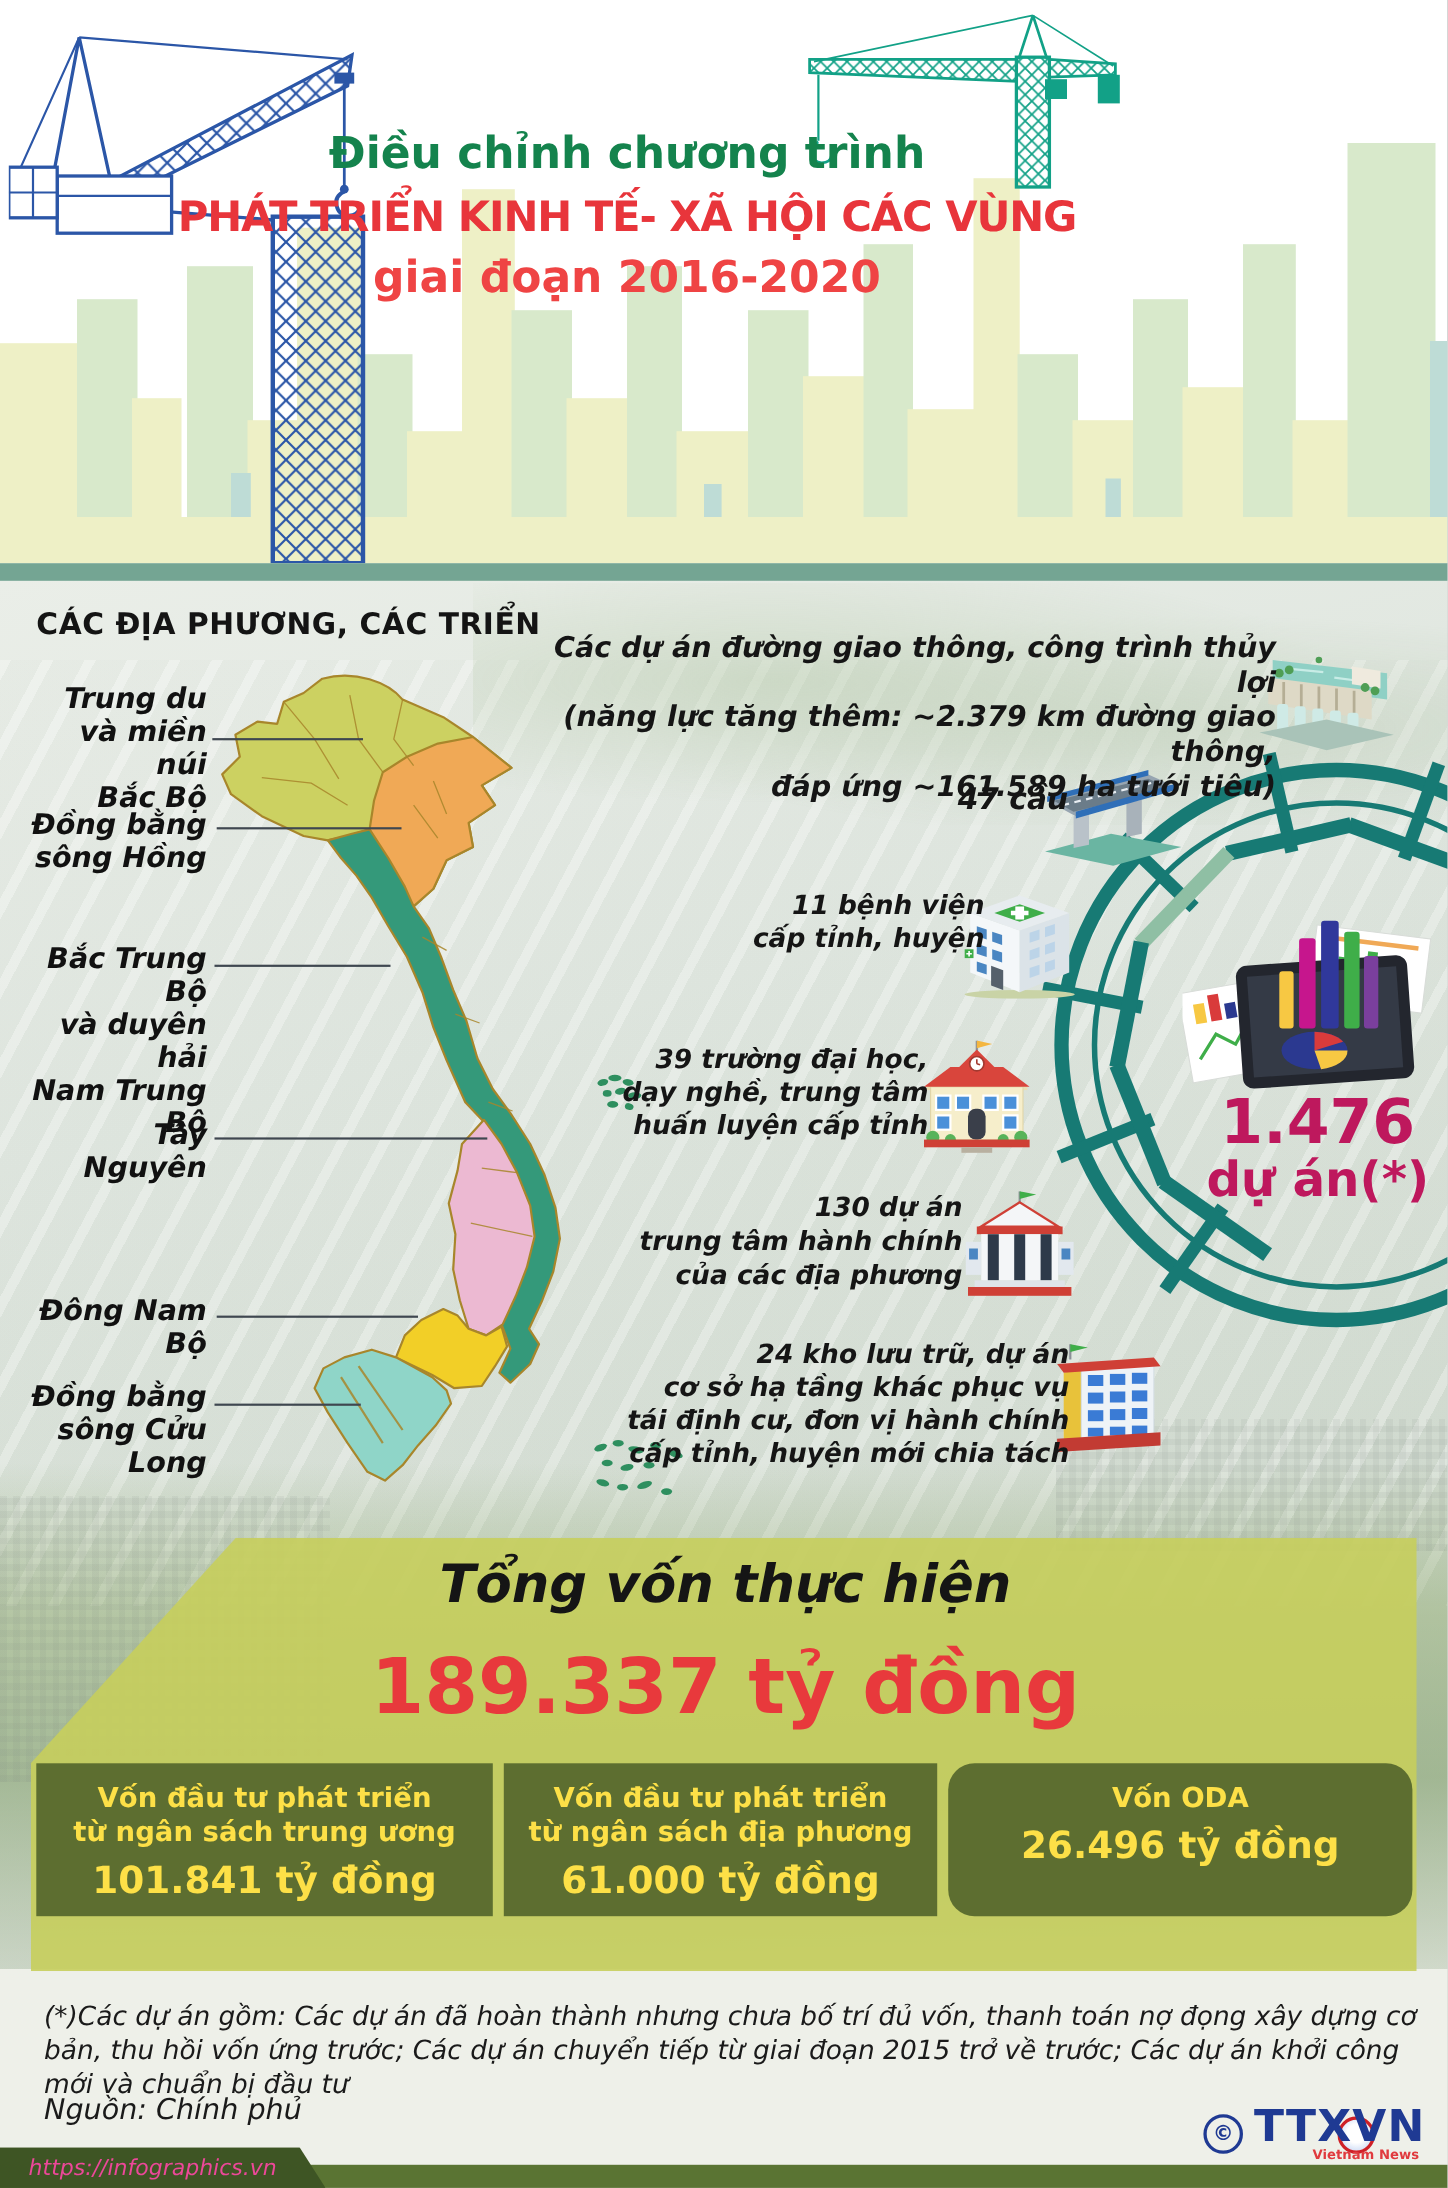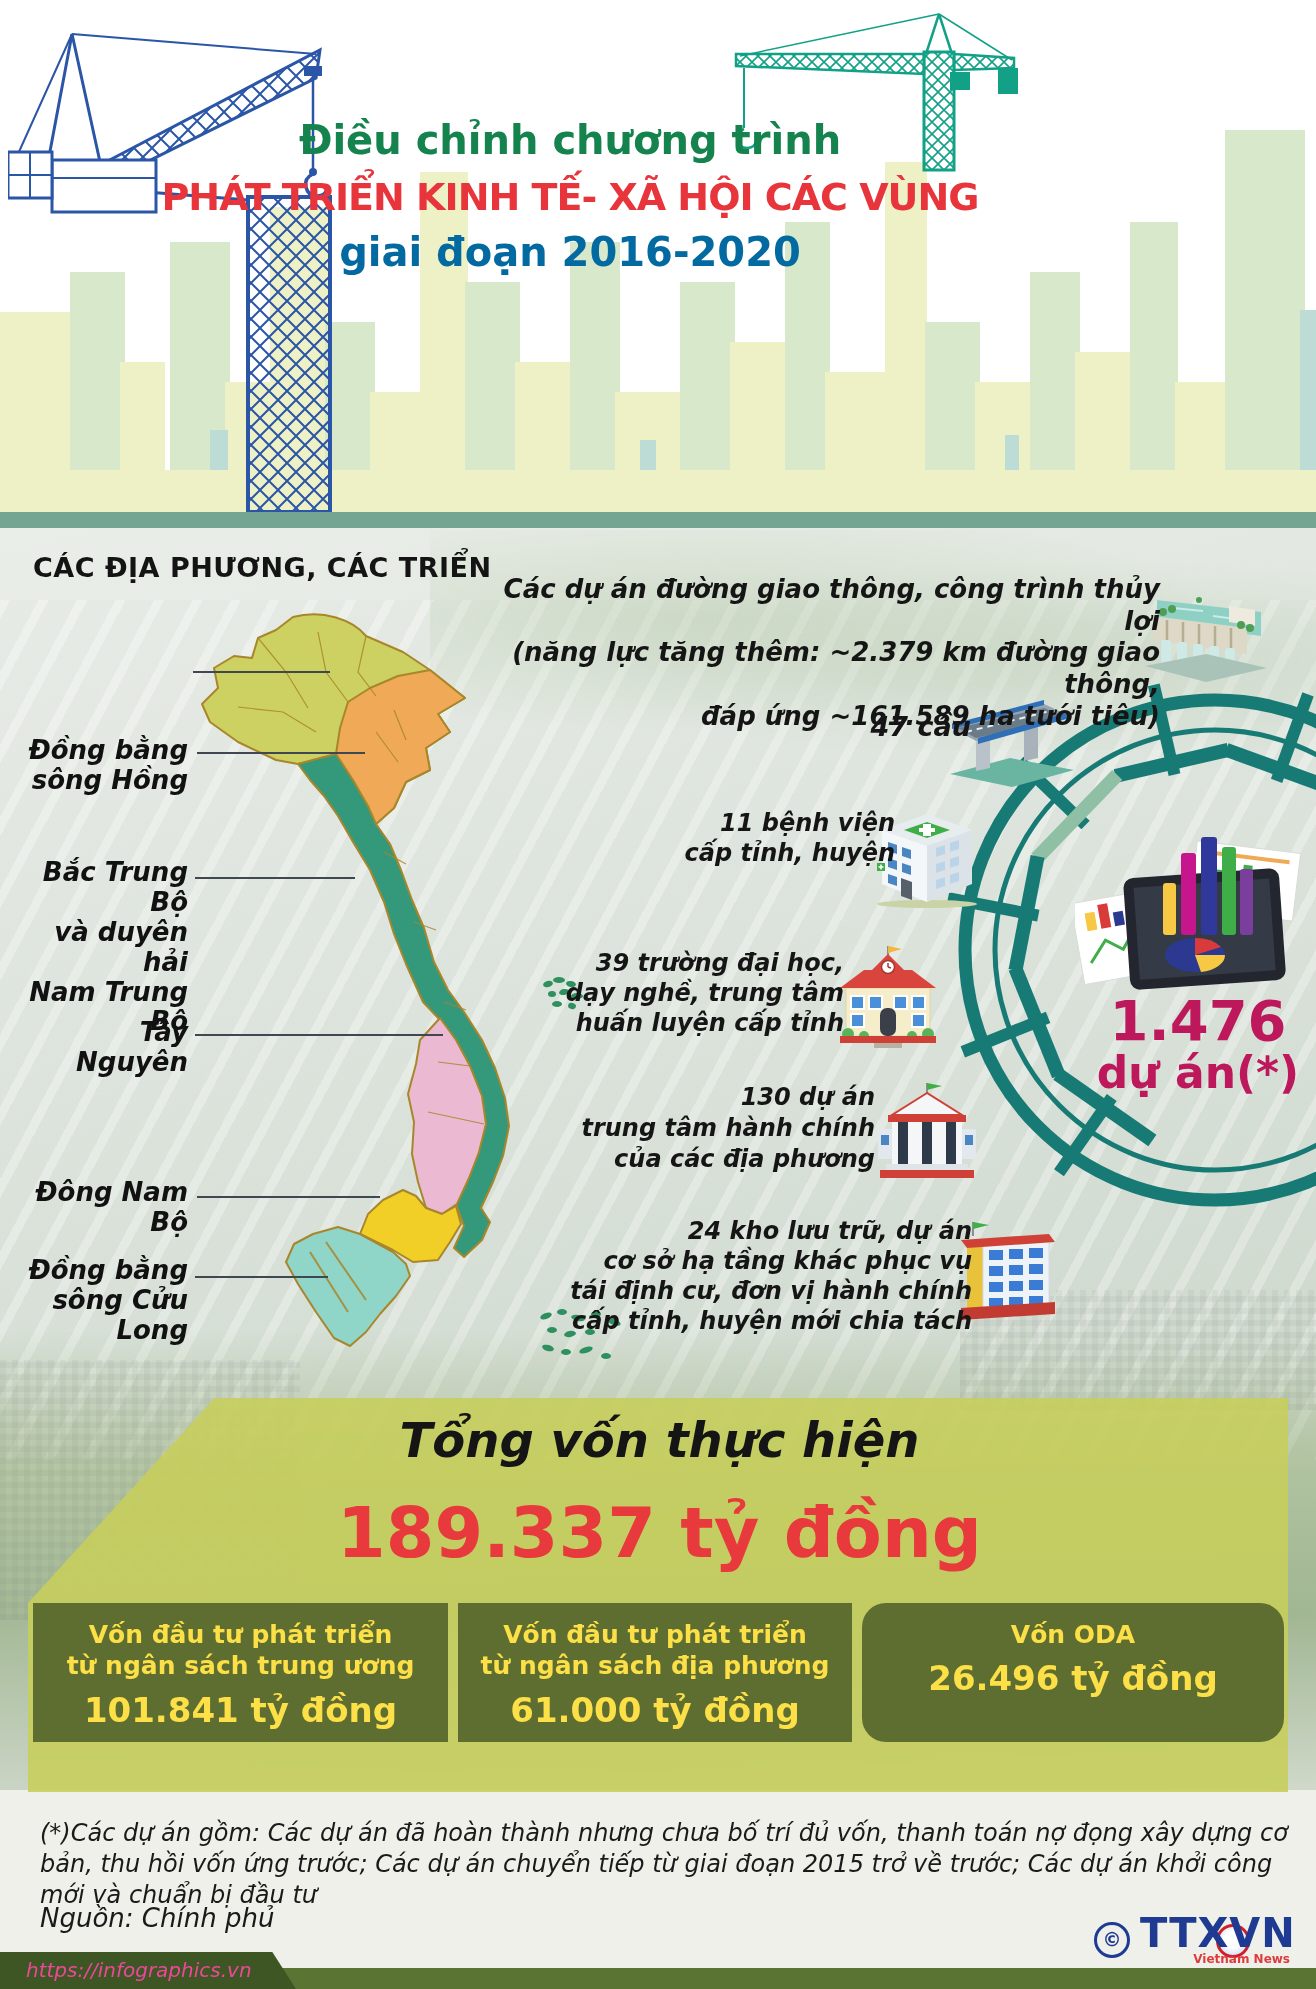--- a/index.html
+++ b/index.html
@@ -3,21 +3,21 @@
 <meta charset="utf-8">
 <style>
   html,body{margin:0;padding:0;background:#888;}
   .page{position:relative;width:1316px;height:1989px;margin:0 auto;background:#ffffff;
         font-family:"DejaVu Sans","Liberation Sans",sans-serif;overflow:hidden;padding-left:27px;}
   .abs{position:absolute;}
   
   .title-block{left:0;top:118px;width:1140px;text-align:center;z-index:6;}
   .title-green{font-size:40px;font-weight:bold;color:#14834d;line-height:1.1;}
   .title-red{font-size:38px;font-weight:bold;color:#e8353b;line-height:1.15;margin-top:14px;letter-spacing:-1px;}
-  .title-green2{font-size:40px;font-weight:bold;color:#0369a1;line-height:1.1;margin-top:10px;}
+  .title-green2{font-size:40px;font-weight:bold;color:#ef4444;line-height:1.1;margin-top:10px;}
   .teal-bar{left:0;top:512px;width:1316px;height:16px;background:#74a593;z-index:7;}
   
   .photo-base{left:0;top:527px;width:1316px;height:1441px;z-index:0;
       background:linear-gradient(165deg,#eaeee8 0%,#dfe6df 30%,#d5ded4 55%,#cbd6c9 78%,#e0e6db 100%);}
   .streaks{left:0;top:600px;width:1316px;height:860px;opacity:.45;z-index:0;
       background:repeating-linear-gradient(118deg, rgba(255,255,255,.6) 0 9px, rgba(188,198,190,.12) 9px 34px);}
   .greens-top{left:430px;top:530px;width:886px;height:220px;opacity:.5;z-index:0;
       background:radial-gradient(ellipse at 30% 40%, rgba(150,180,130,.55), transparent 60%),
                  radial-gradient(ellipse at 75% 60%, rgba(140,170,120,.4), transparent 55%);}
   .green-bottom{left:0;top:1330px;width:1316px;height:460px;z-index:0;
@@ -174,20 +174,23 @@
       <path d="M162,622 L195,640 L208,652 L212,664 L198,684 L182,702 L168,720 L152,734 L136,726 L118,700 L100,672 L88,650 L96,632 L115,622 L140,615 Z" fill="#8fd5c8"></path>
     </g>
     <g stroke="#a8862b" stroke-width="1.2" fill="none" opacity="0.85">
       <path d="M60,26 L88,60 L110,96 M120,20 L128,60 L150,90 M40,95 L85,100 L118,120 M168,24 L160,60 L178,84"></path>
       <path d="M196,98 L208,128 M178,120 L200,150 M186,240 L208,252 M216,310 L238,318 M246,390 L268,398"></path>
       <path d="M230,500 L286,512 M240,450 L272,454"></path>
       <path d="M112,640 L150,700 M128,630 L168,688" stroke-width="2"></path>
     </g>
   </svg>
 
+  <div class="abs region-label" style="left:20px;top:622px;width:168px;">Trung du
+và miền núi
+Bắc Bộ</div>
   <div class="abs lead" style="left:193px;top:671px;width:137px;"></div>
   <div class="abs region-label" style="left:20px;top:736px;width:168px;">Đồng bằng
 sông Hồng</div>
   <div class="abs lead" style="left:197px;top:752px;width:168px;"></div>
   <div class="abs region-label" style="left:10px;top:858px;width:178px;">Bắc Trung Bộ
 và duyên hải
 Nam Trung Bộ</div>
   <div class="abs lead" style="left:195px;top:877px;width:160px;"></div>
   <div class="abs region-label" style="left:20px;top:1018px;width:168px;">Tây Nguyên</div>
   <div class="abs lead" style="left:195px;top:1034px;width:248px;"></div>

